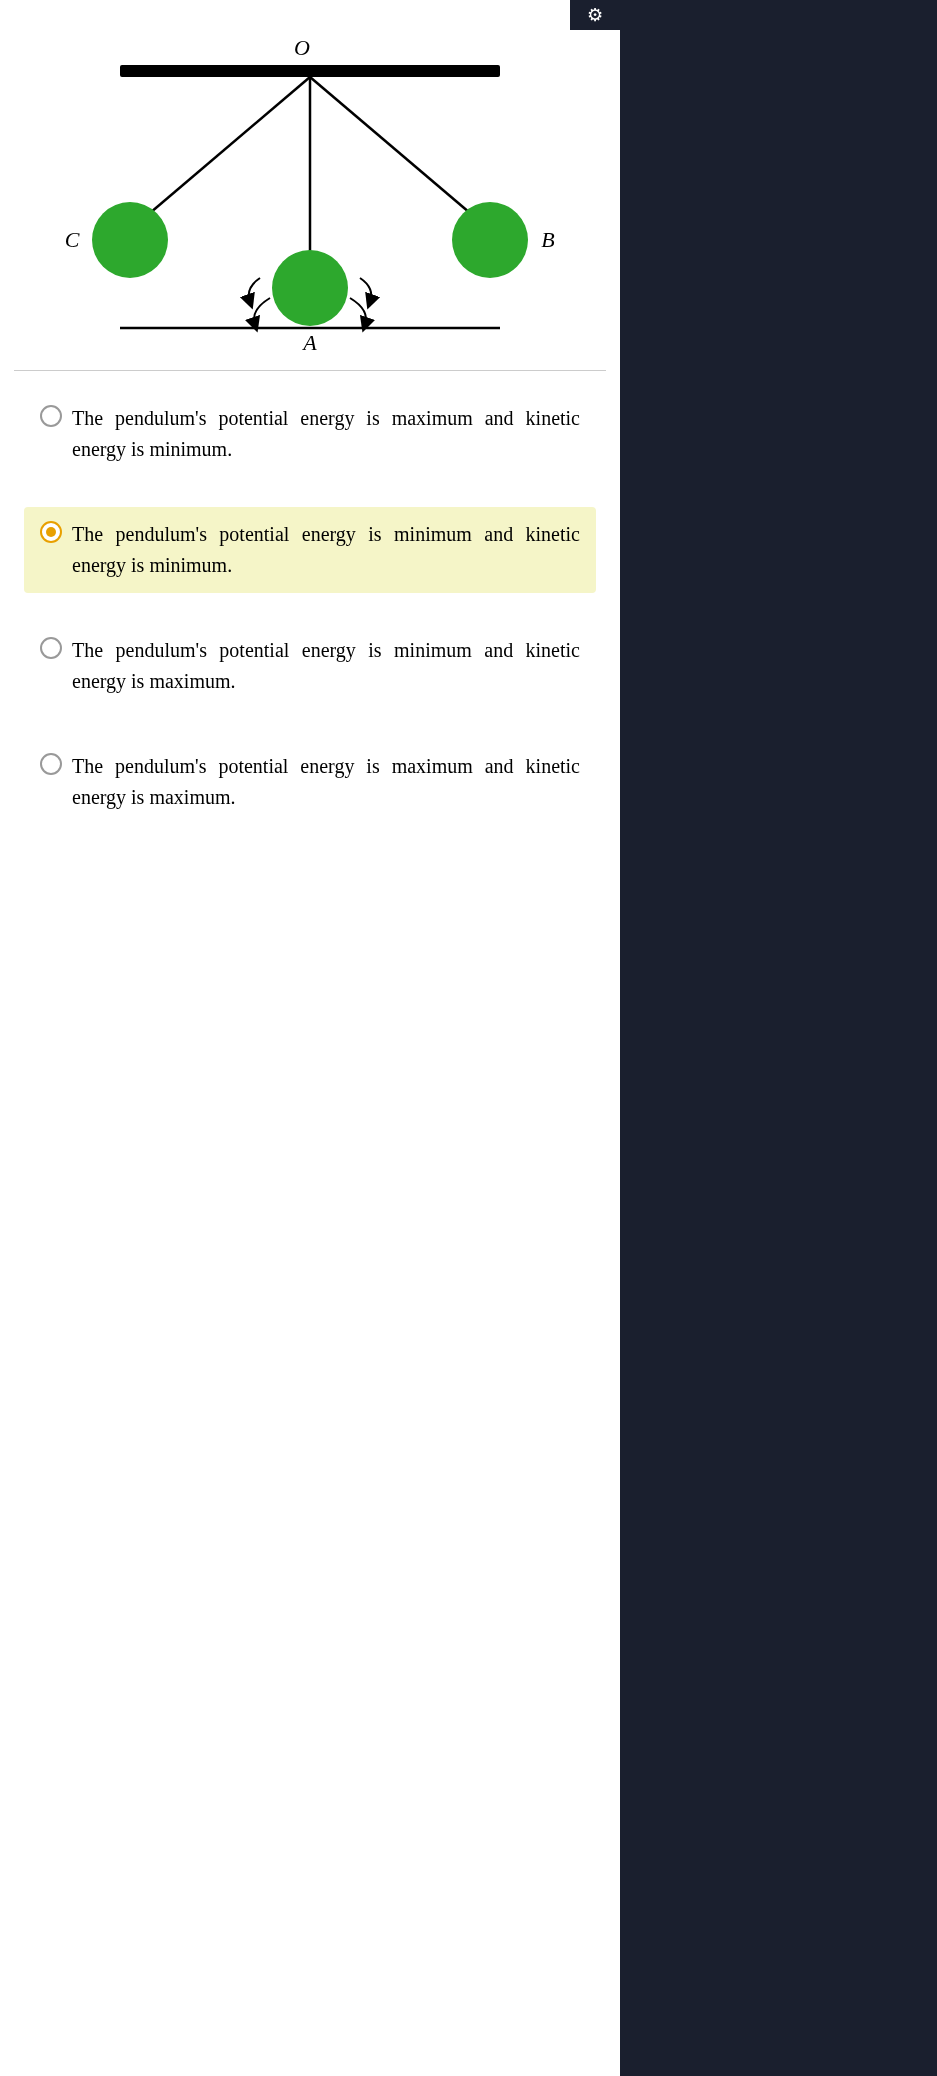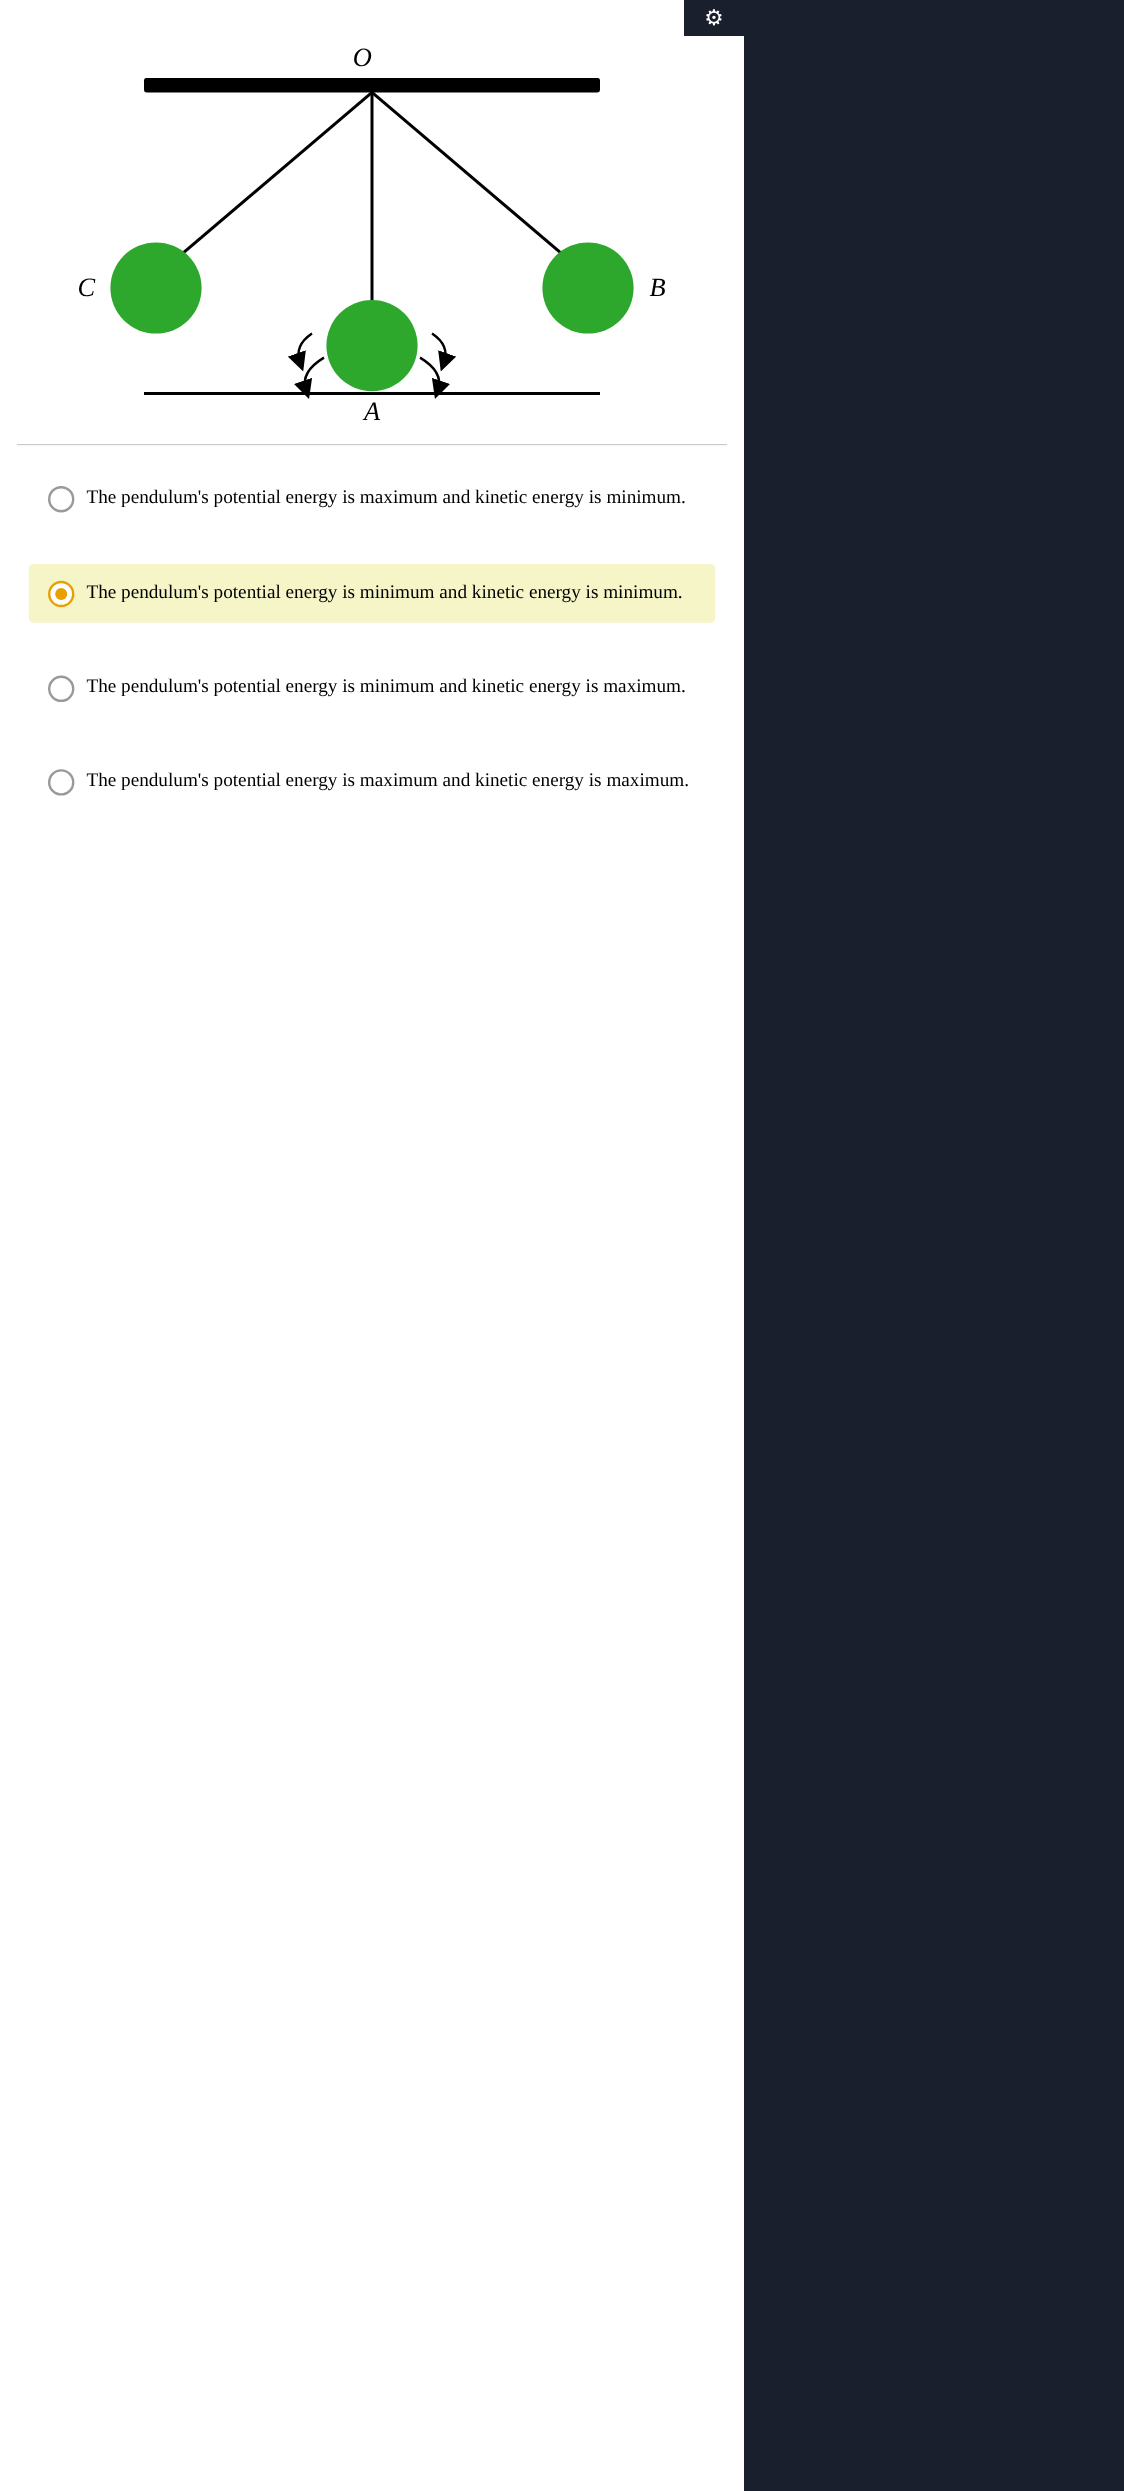--- a/index.html
+++ b/index.html
@@ -118,21 +118,21 @@
       top: 50%;
       left: 50%;
       transform: translate(-50%, -50%);
       width: 10px;
       height: 10px;
       border-radius: 50%;
       background: #e8a000;
     }
 
     .option-text {
-      font-size: 16px;
+      font-size: 20px;
       line-height: 1.55;
       text-align: justify;
       color: #000;
       flex: 1;
     }
   </style>
 </head>
 <body>
 
 <div class="sidebar"></div>

